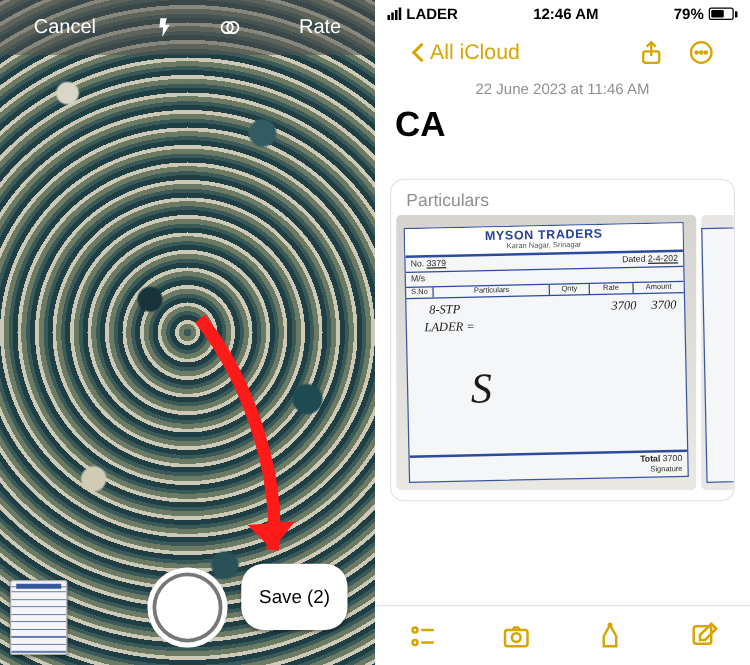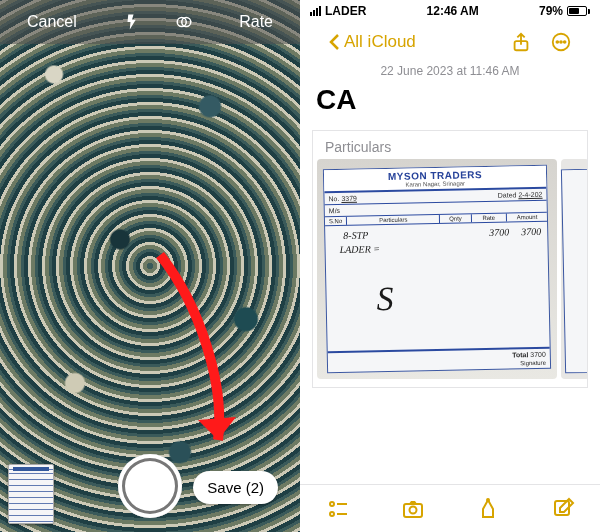--- a/index.html
+++ b/index.html
@@ -40,21 +40,21 @@
   }
   .thumb::before{content:"";position:absolute;top:2px;left:4px;right:4px;height:4px;background:#33589c;}
   .shutter {
     position: absolute; left: 50%; bottom: 14px; transform: translateX(-50%);
     width: 64px; height: 64px; border-radius: 50%;
     background: #fff; box-shadow: inset 0 0 0 4px #fff, inset 0 0 0 7px #777;
   }
   .save-pill {
     position: absolute; right: 22px; bottom: 28px;
     background: #fff; color: #000; font-size: 15px;
-    padding: 8px 14px; border-radius: 18px;
+    padding: 18px 14px; border-radius: 18px;
     box-shadow: 0 1px 3px rgba(0,0,0,.35);
   }
   .arrow {
     position: absolute; left: 140px; top: 245px;
     width: 100px; height: 230px; pointer-events: none;
   }
 
   
   .right { background: #fff; display: flex; flex-direction: column; }
   .statusbar {
@@ -75,21 +75,21 @@
     padding: 0 28px; color:#d7a400;
   }
   .navback{display:flex;align-items:center;gap:4px;font-size:17px}
   .navright{display:flex;align-items:center;gap:18px}
   .iconbtn{width:22px;height:22px;display:inline-flex;align-items:center;justify-content:center}
 
   .datestamp{color:#8e8e93;font-size:12px;text-align:center;margin:2px 0 6px}
   .title{font-size:28px;font-weight:700;padding:0 16px;margin-bottom:10px}
 
   .card{
-    margin: 4px 12px; border:1px solid #e4e4e6; border-radius:0;
+    margin: 17px 12px; border:1px solid #e4e4e6; border-radius:11px;
     background:#fff; overflow:hidden;
   }
   .card .label{color:#8e8e93;font-size:14px;padding:8px 12px 4px}
   .scanrow{display:flex;gap:4px;padding:0 4px 8px;overflow:hidden}
   .scan{
     position:relative;height:220px;border-radius:4px;background:#e7e6e4;
     flex:0 0 auto;
   }
   .scan.main{width:240px;background:
     linear-gradient(#d6d4cf,#e9e8e3);

